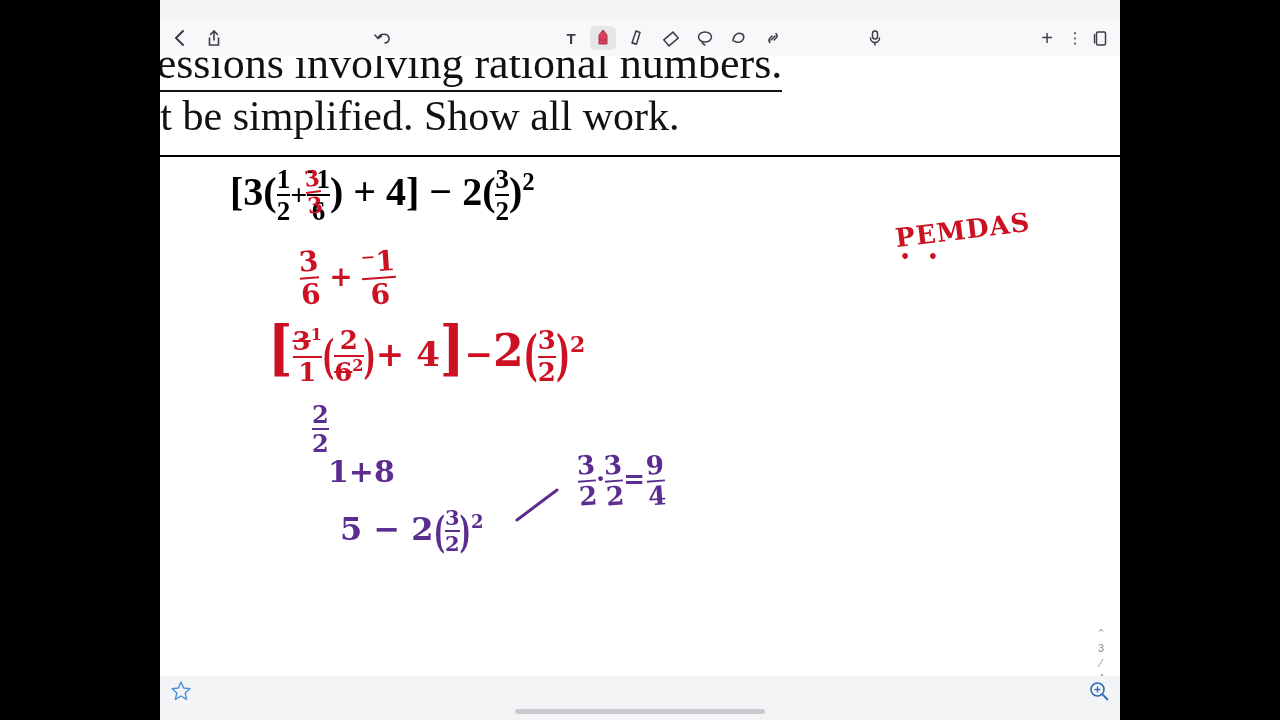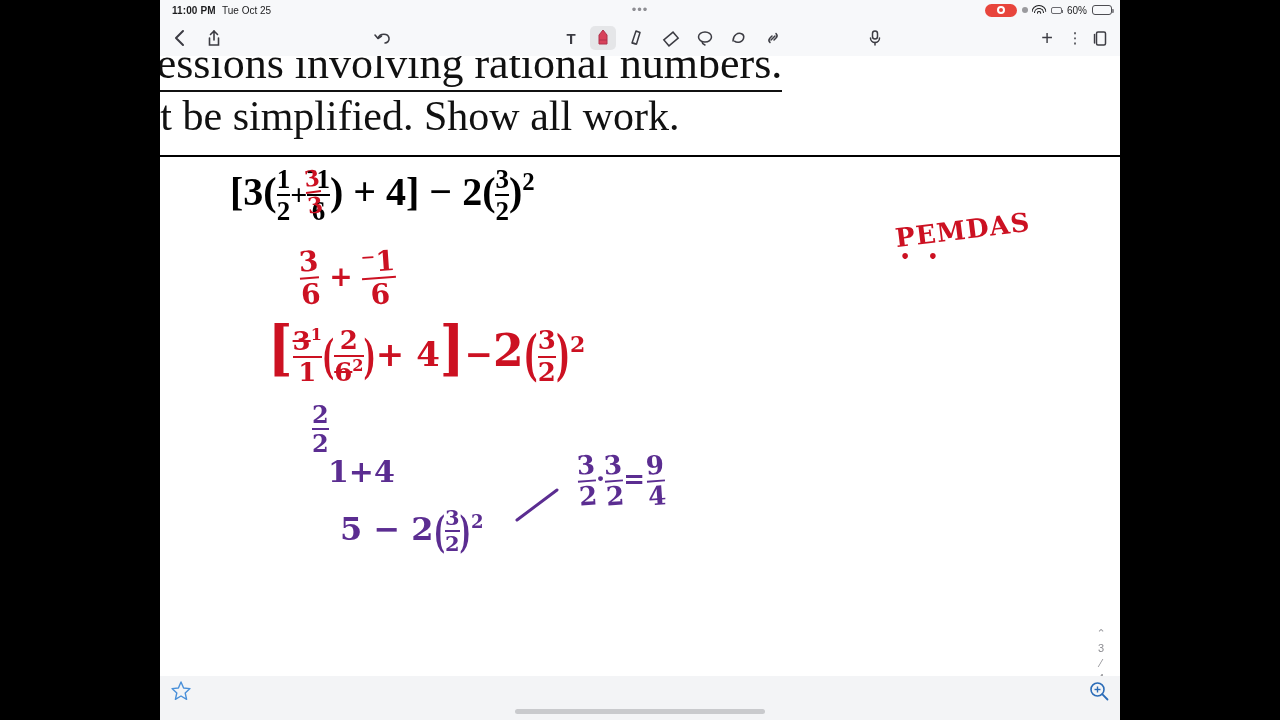--- a/index.html
+++ b/index.html
@@ -280,39 +280,20 @@
     border-radius: 3px;
     background: #c9cacd;
   }
 </style>
 </head>
 <body>
 
 <div id="screen">
   <div id="ipad">
 
-    <div id="statusbar">
-      <span class="time">11:00 PM</span>
-      <span class="date">Tue Oct 25</span>
-      <span class="dots">•••</span>
-      <span class="right">
-        <span class="rec-pill">
-            <span class="inner"></span>
-          </span>
-        <span class="dot-gray"></span>
-        <span class="wifi">
-            <span class="a"></span>
-            <span class="b"></span>
-            <span class="c"></span>
-          </span>
-        <span class="batt-small-icon"></span>
-        <span class="batt-txt">60%</span>
-        <span class="battery"><span class="fill" style="width:60%"></span></span>
-      </span>
-    </div>
 
     <div id="toolbar">
       <div class="tb-icon" style="left:8px;width:24px;">
         <svg width="12" height="18" viewBox="0 0 12 18">
             <polyline points="9,2 2,9 9,16" fill="none" stroke="#3c3c43" stroke-width="2" stroke-linecap="round" stroke-linejoin="round"></polyline>
           </svg>
       </div>
       <div class="tb-icon" style="left:42px;width:24px;">
         <svg width="16" height="18" viewBox="0 0 16 18">
             <path d="M8 2 L8 11" stroke="#3c3c43" stroke-width="1.6" fill="none" stroke-linecap="round"></path>
@@ -410,21 +391,21 @@
         </div>
 
         <div class="hand red" style="left:108px; top:160px; font-size:38px;">
           <span style="font-size:52px; display:inline-block; transform:scaleY(1.15);">[</span><span class="frac" style="font-size:26px;"><span class="n"><span style="text-decoration:line-through;">3</span><span class="sup">1</span></span><span class="bar"></span><span class="d">1</span></span><span class="paren-big" style="font-size:26px;">(</span><span class="frac" style="font-size:26px;"><span class="n">2</span><span class="bar"></span><span class="d"><span style="text-decoration:line-through;">6</span><span class="sup">2</span></span></span><span class="paren-big" style="font-size:26px;">)</span><span style="font-size:34px;">+ 4</span><span style="font-size:52px; display:inline-block; transform:scaleY(1.15);">]</span><span style="font-size:34px;">−</span><span style="font-size:44px;">2</span><span class="paren-big" style="font-size:30px;">(</span><span class="frac" style="font-size:26px;"><span class="n">3</span><span class="bar"></span><span class="d">2</span></span><span class="paren-big" style="font-size:30px;">)</span><span class="sup" style="font-size:22px;">2</span>
         </div>
 
         <div class="hand purple" style="left:152px; top:245px; font-size:24px;">
           <span class="frac"><span class="n">2</span><span class="bar"></span><span class="d">2</span></span>
         </div>
 
-        <div class="hand purple" style="left:168px; top:297px; font-size:30px;">1+4</div>
+        <div class="hand purple" style="left:168px; top:297px; font-size:30px;">1+8</div>
 
         <div class="hand purple" style="left:180px; top:350px; font-size:32px;">
           <span>5</span>
           <span>−</span>
           <span>2</span><span class="paren-big" style="font-size:24px;">(</span><span class="frac" style="font-size:21px;"><span class="n">3</span><span class="bar"></span><span class="d">2</span></span><span class="paren-big" style="font-size:24px;">)</span><span class="sup" style="font-size:18px;">2</span>
         </div>
 
         <div style="position:absolute; left:355px; top:330px; width:46px; height:36px;">
           <svg width="46" height="36" viewBox="0 0 46 36">
               <line x1="2" y1="33" x2="42" y2="3" stroke="#5b2d91" stroke-width="3" stroke-linecap="round"></line>

